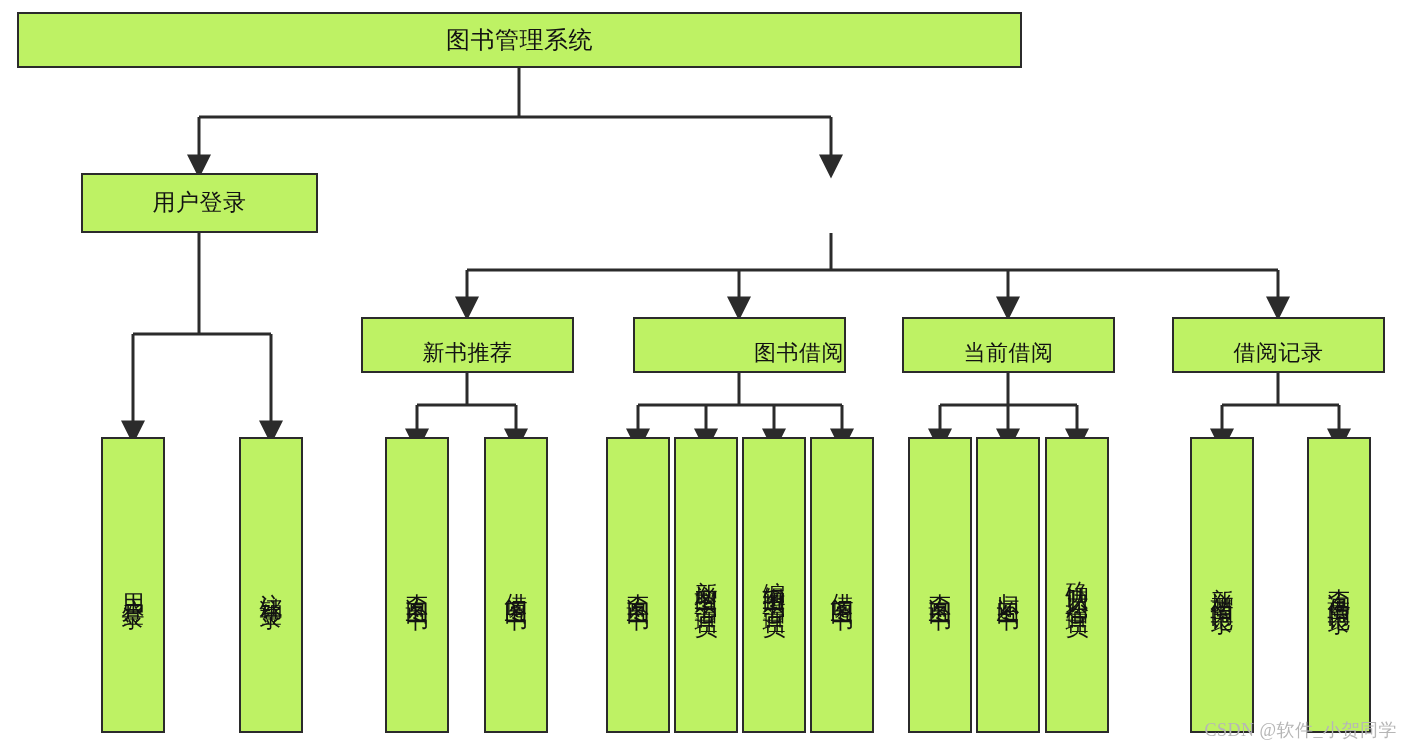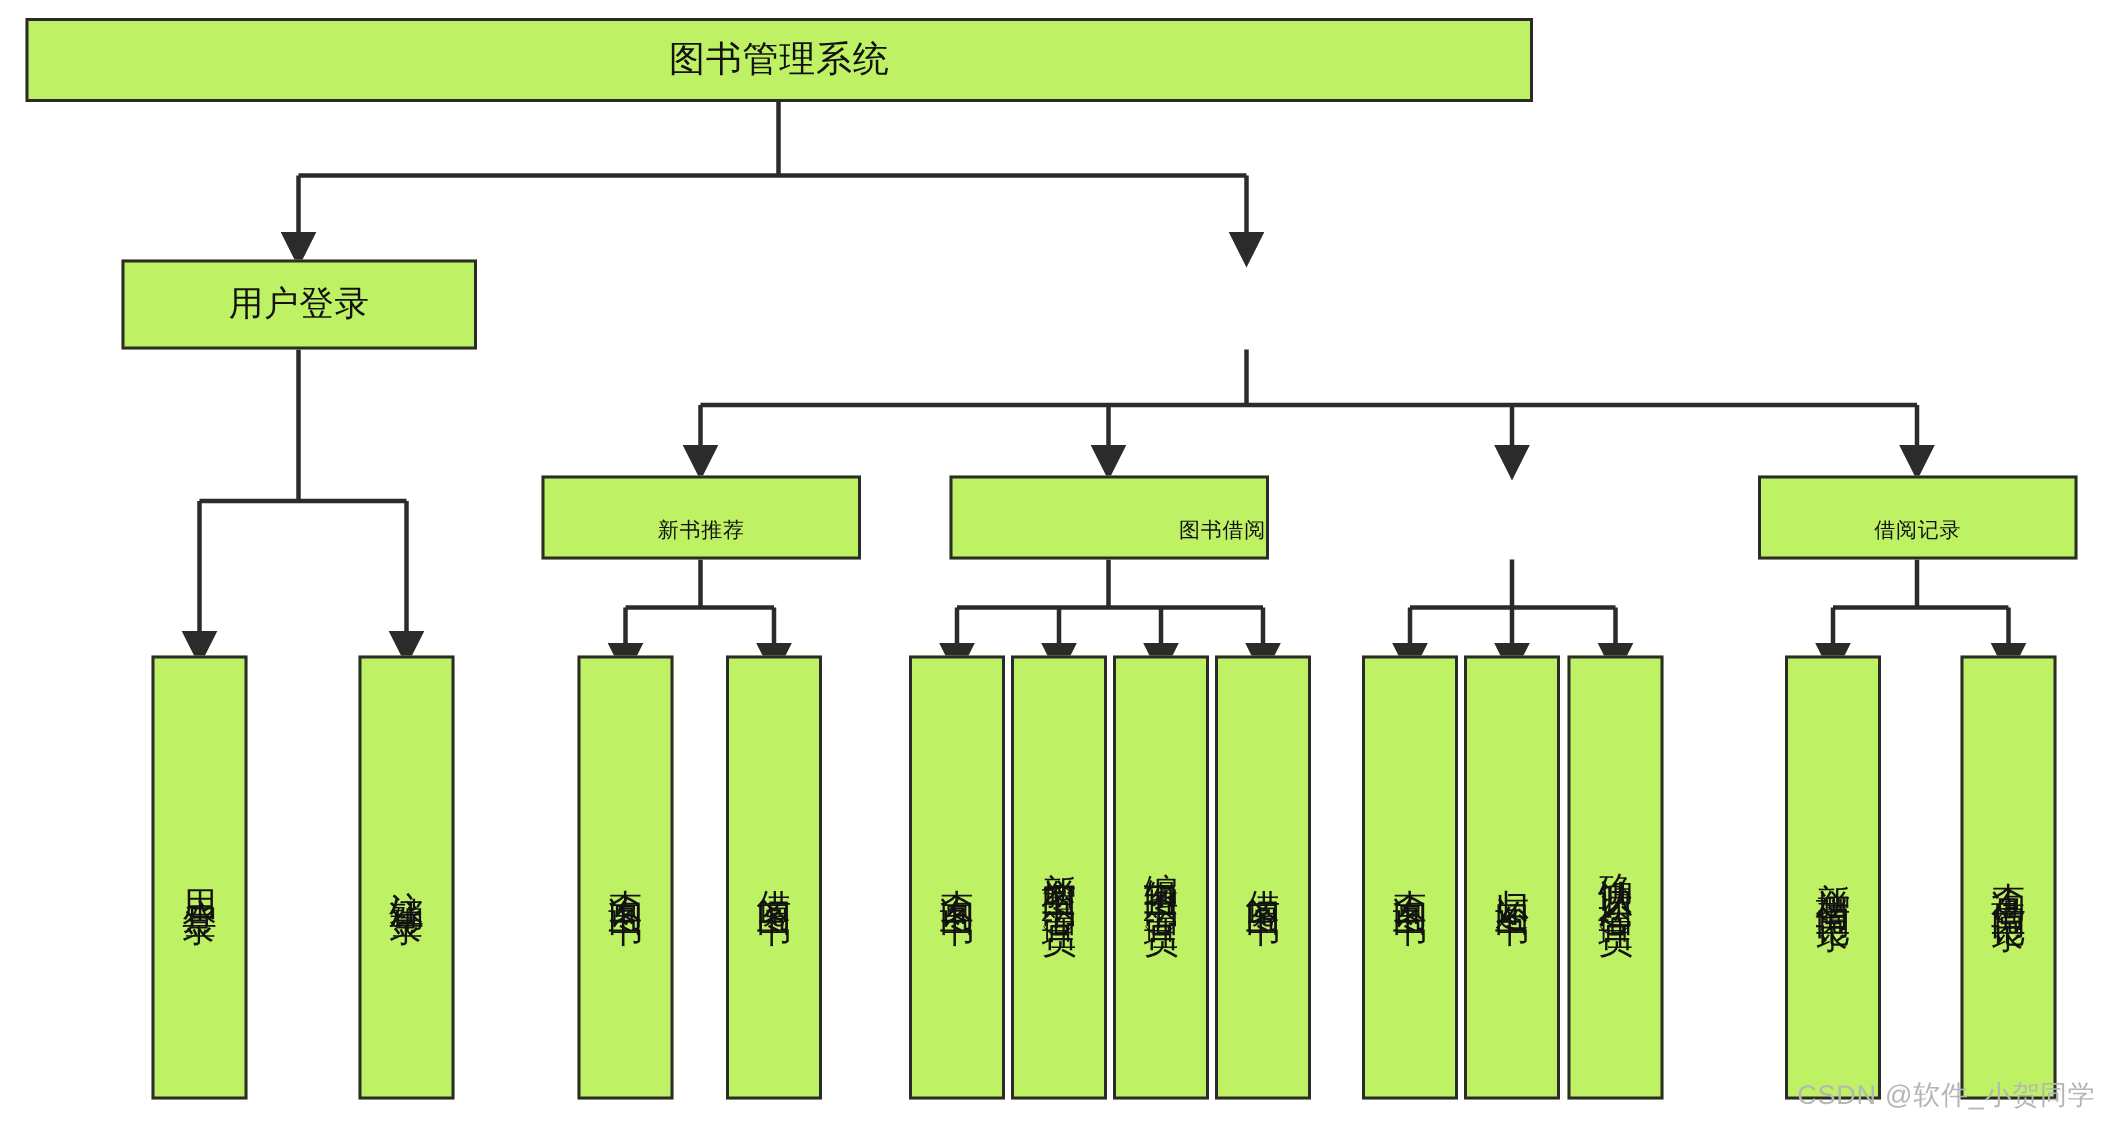--- a/index.html
+++ b/index.html
@@ -35,21 +35,21 @@
     z-index:2;
   }
   .node .lbl{
     display:block;
     line-height:1.18;
     letter-spacing:0.5px;
     white-space:pre;
   }
   .node.root .lbl{font-size:24px;}
   .node.lvl1 .lbl{font-size:23px;}
-  .node.lvl2 .lbl{font-size:14px;margin-top:16px;}
+  .node.lvl2 .lbl{font-size:22px;margin-top:16px;}
   
   .node.leaf{
     align-items:center;
     justify-content:center;
   }
   .node.leaf .lbl{
     writing-mode:vertical-rl;
     text-orientation:upright;
     font-size:23px;
     line-height:1.0;
@@ -59,21 +59,21 @@
   }
   .watermark{
     position:absolute;
     right:8px;
     bottom:5px;
     font-size:18px;
     color:#b6b6b6;
     letter-spacing:0.5px;
     z-index:5;
     white-space:nowrap;
-    font-family:Liberation Sans, sans-serif;
+    font-family:Liberation Serif, serif;
   }
 </style>
 </head>
 <body>
 
 <div id="diagram">
 
   <svg id="wires" viewBox="0 0 1405 747">
     <defs>
       <marker id="arrow" markerWidth="12" markerHeight="12" refX="1.2" refY="4" orient="auto" markerUnits="strokeWidth">
@@ -131,20 +131,23 @@
   <div class="node lvl1" style="left:81px; top:173px; width:237px; height:60px;">
     <span class="lbl">用户登录</span>
   </div>
 
   <div class="node lvl2" style="left:361px; top:317px; width:213px; height:56px;">
     <span class="lbl">新书推荐</span>
   </div>
   <div class="node lvl2" style="left:633px; top:317px; width:213px; height:56px;justify-content:flex-end;">
     <span class="lbl">图书借阅</span>
   </div>
+  <div class="node lvl2" style="left:902px; top:317px; width:213px; height:56px;">
+    <span class="lbl">当前借阅</span>
+  </div>
   <div class="node lvl2" style="left:1172px; top:317px; width:213px; height:56px;">
     <span class="lbl">借阅记录</span>
   </div>
 
   <div class="node leaf" style="left:101px; top:437px; width:64px; height:296px;">
     <span class="lbl">用户登录</span>
   </div>
   <div class="node leaf" style="left:239px; top:437px; width:64px; height:296px;">
     <span class="lbl">注销登录</span>
   </div>

